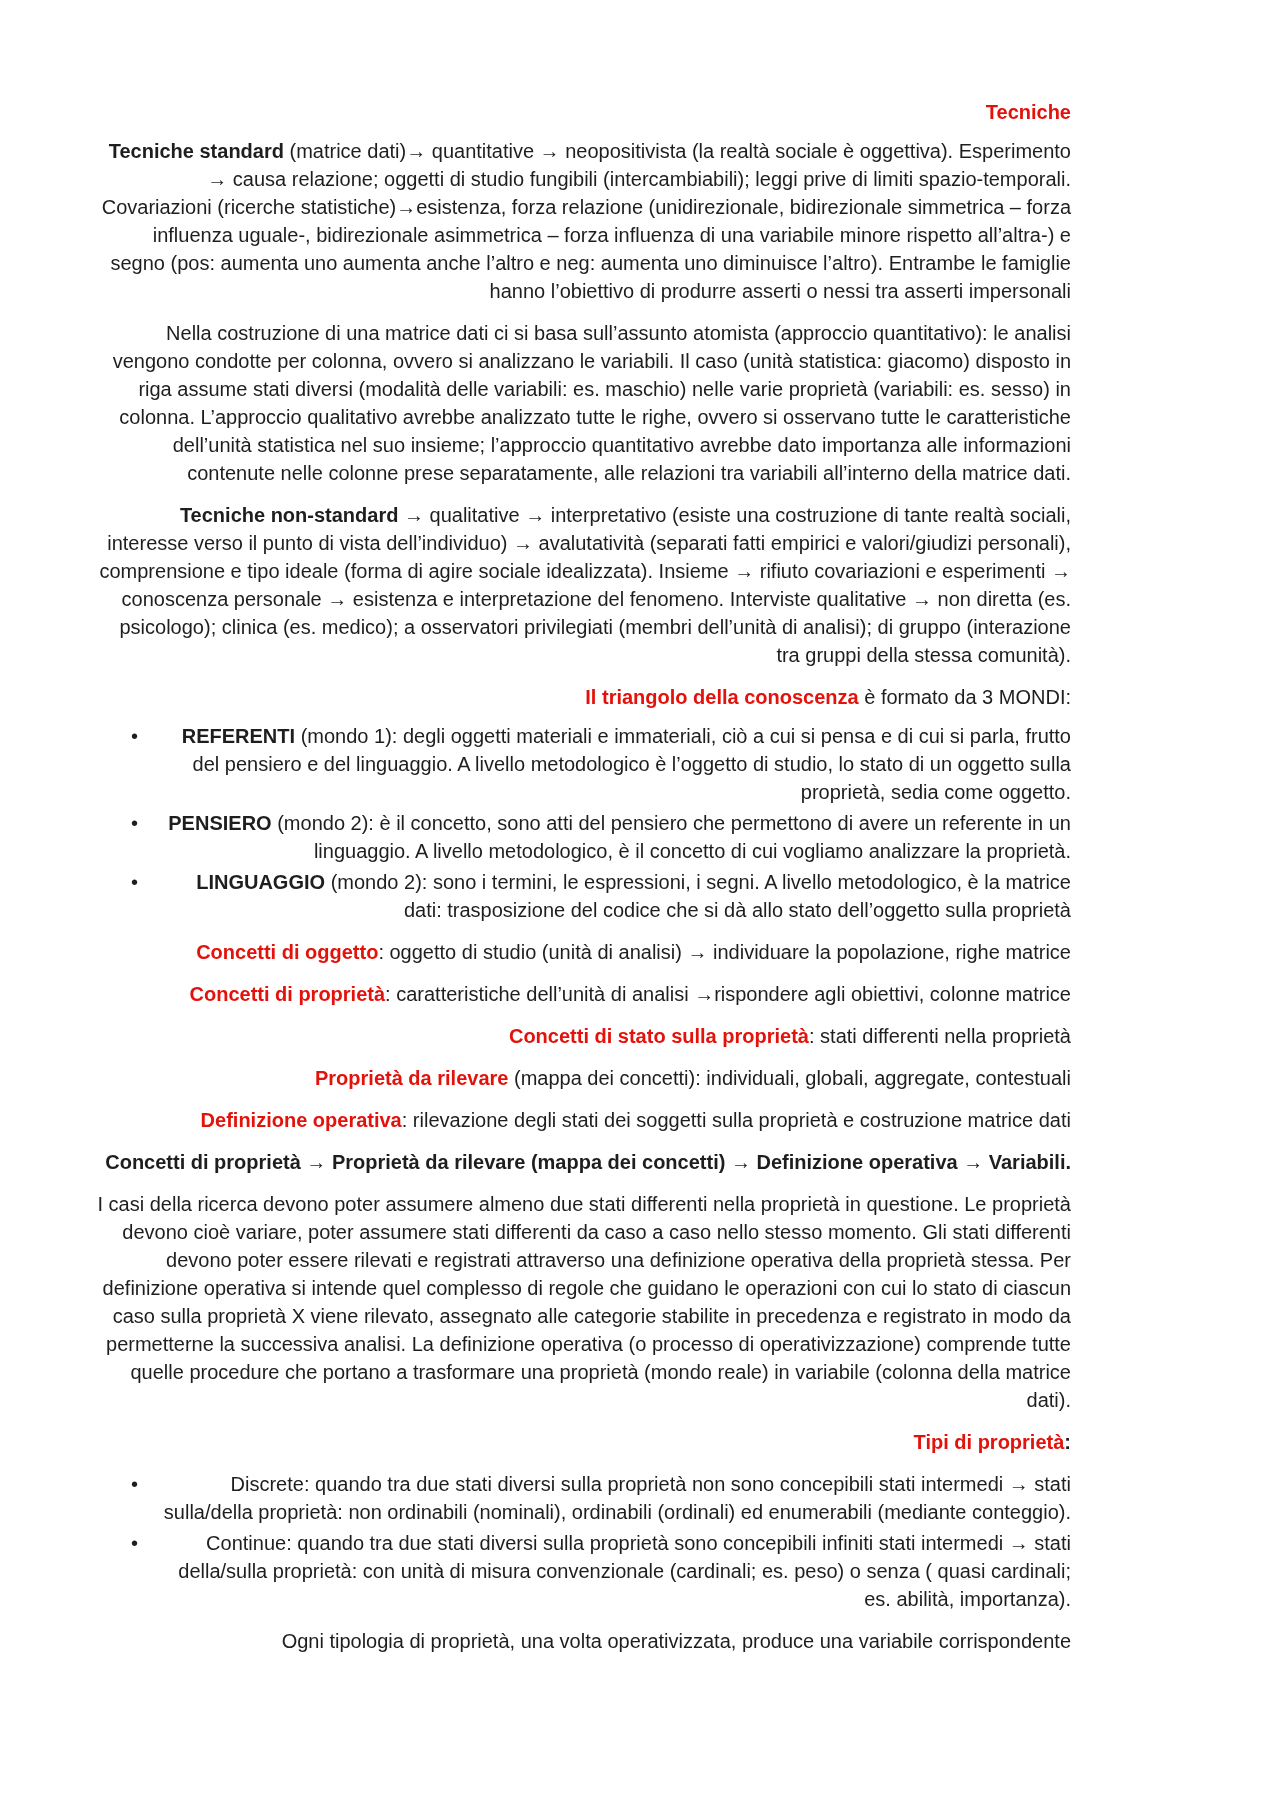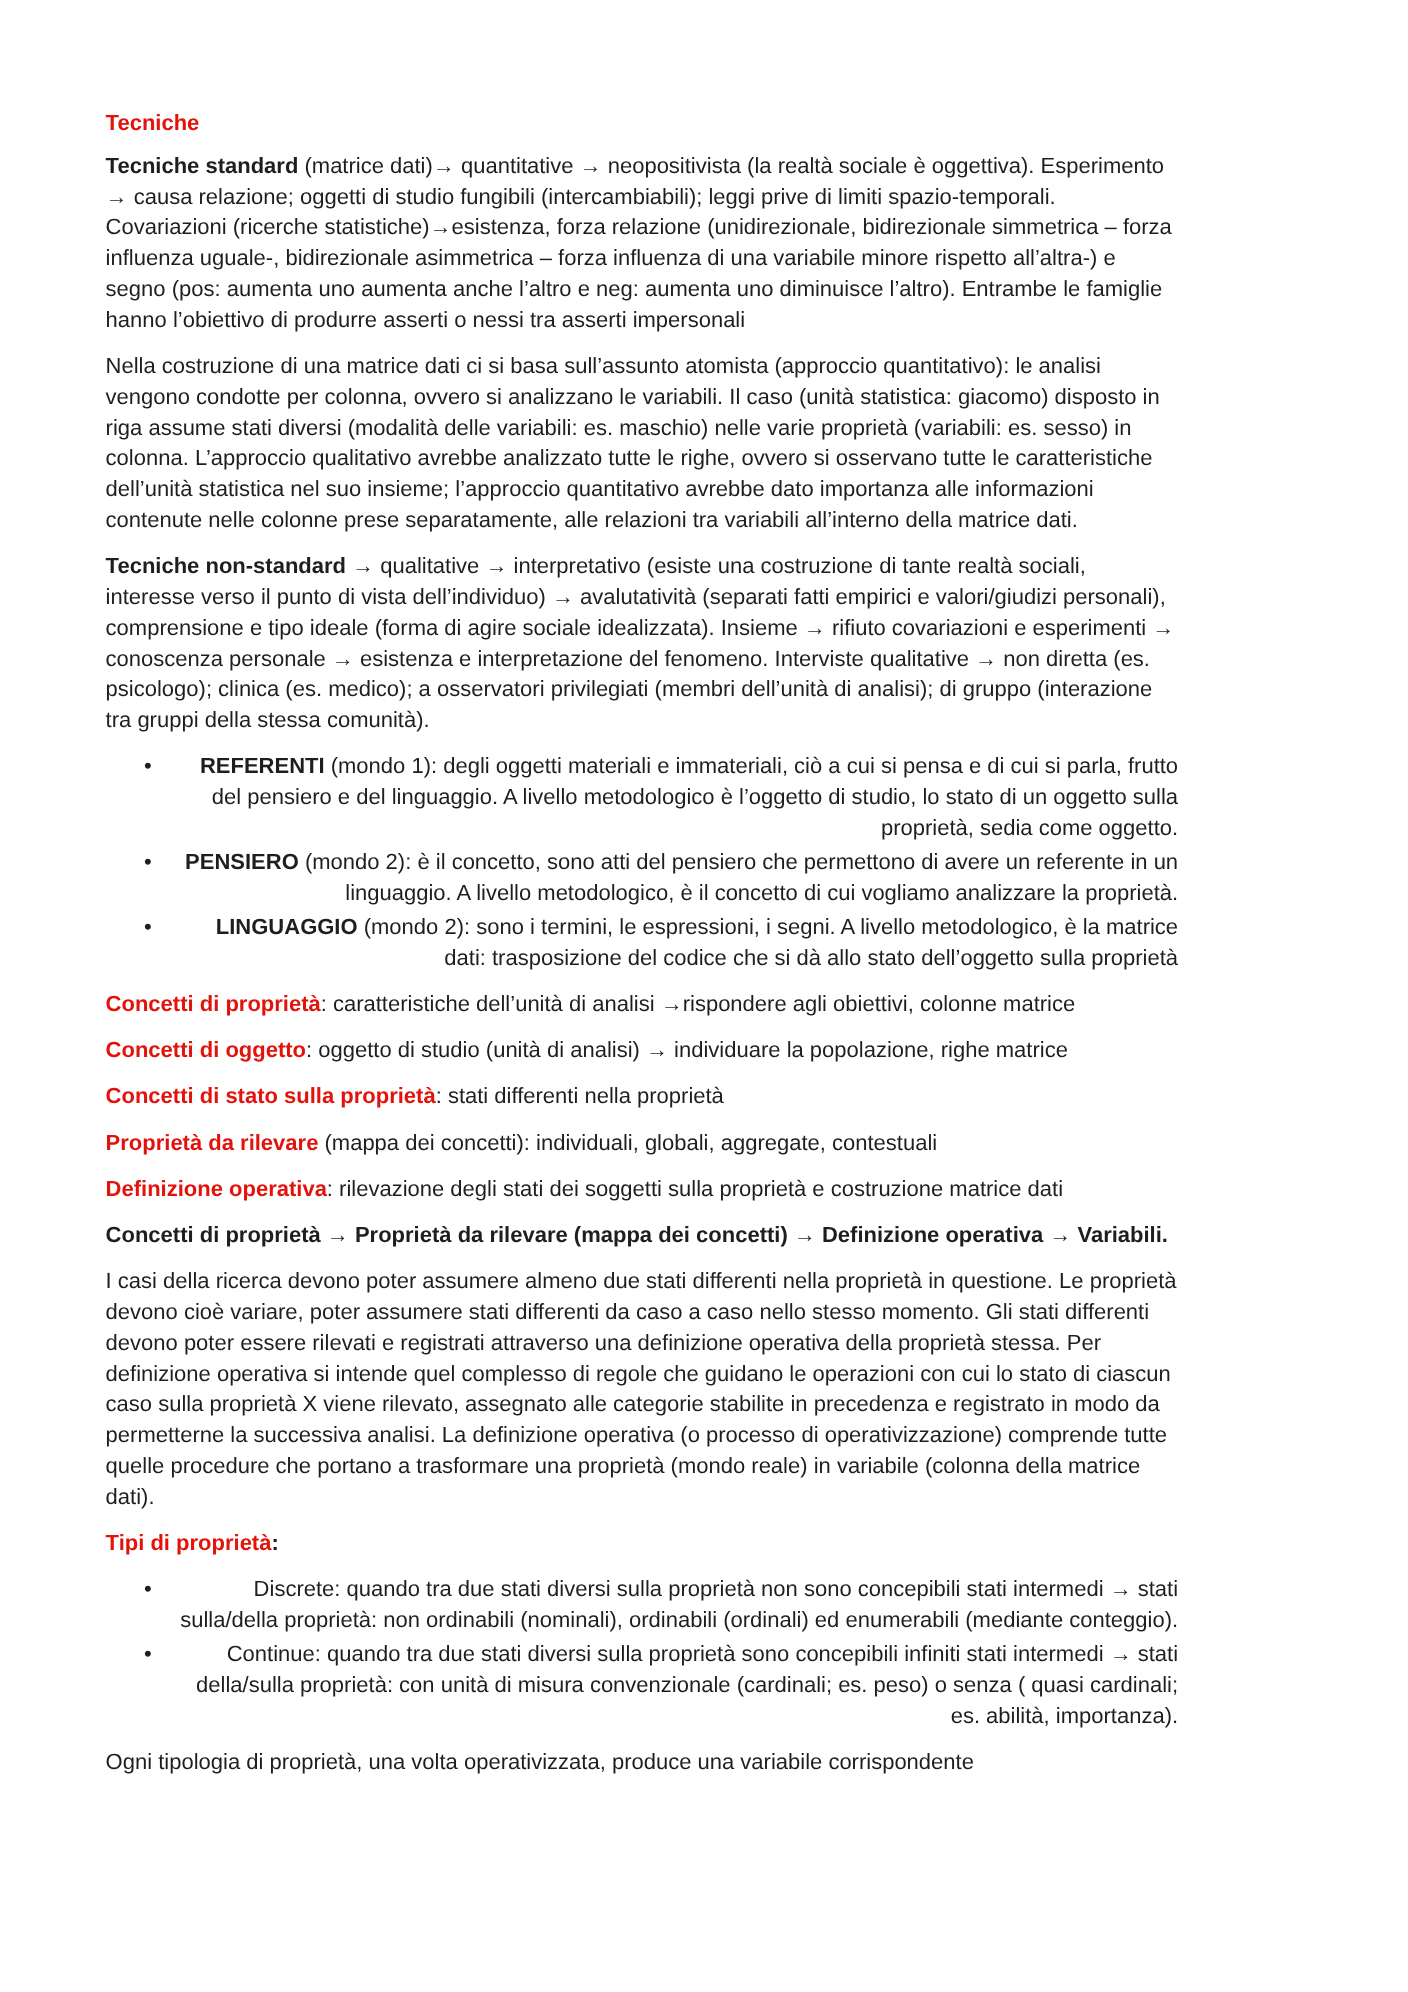--- a/index.html
+++ b/index.html
@@ -19,20 +19,21 @@
     color: #1e1e1e;
   }
   .content {
     width: 975px;
     font-size: 20px;
     line-height: 28px;
     text-align: left;
   }
   p {
     margin: 0 0 14px 0;
+    text-align: right;
   }
   p.head {
     margin-bottom: 11px;
   }
   .red {
     color: #e3120b;
     font-weight: bold;
   }
   .b {
     font-weight: bold;
@@ -63,30 +64,31 @@
   <div class="content">
 
     <p class="head"><span class="red">Tecniche</span></p>
 
     <p><span class="b">Tecniche standard </span><span>(matrice dati)→ quantitative → neopositivista (la realtà sociale è oggettiva). Esperimento → causa relazione; oggetti di studio fungibili (intercambiabili); leggi prive di limiti spazio-temporali. Covariazioni (ricerche statistiche)→esistenza, forza relazione (unidirezionale, bidirezionale simmetrica – forza influenza uguale-, bidirezionale asimmetrica – forza influenza di una variabile minore rispetto all’altra-) e segno (pos: aumenta uno aumenta anche l’altro e neg: aumenta uno diminuisce l’altro). Entrambe le famiglie hanno l’obiettivo di produrre asserti o nessi tra asserti impersonali</span></p>
 
     <p><span>Nella costruzione di una matrice dati ci si basa sull’assunto atomista (approccio quantitativo): le analisi vengono condotte per colonna, ovvero si analizzano le variabili. Il caso (unità statistica: giacomo) disposto in riga assume stati diversi (modalità delle variabili: es. maschio) nelle varie proprietà (variabili: es. sesso) in colonna. L’approccio qualitativo avrebbe analizzato tutte le righe, ovvero si osservano tutte le caratteristiche dell’unità statistica nel suo insieme; l’approccio quantitativo avrebbe dato importanza alle informazioni contenute nelle colonne prese separatamente, alle relazioni tra variabili all’interno della matrice dati.</span></p>
 
     <p><span class="b">Tecniche non-standard </span><span>→ qualitative → interpretativo (esiste una costruzione di tante realtà sociali, interesse verso il punto di vista dell’individuo) → avalutatività (separati fatti empirici e valori/giudizi personali), comprensione e tipo ideale (forma di agire sociale idealizzata). Insieme → rifiuto covariazioni e esperimenti → conoscenza personale → esistenza e interpretazione del fenomeno. Interviste qualitative → non diretta (es. psicologo); clinica (es. medico); a osservatori privilegiati (membri dell’unità di analisi); di gruppo (interazione tra gruppi della stessa comunità).</span></p>
 
+    <p class="head"><span class="red">Il triangolo della conoscenza</span><span> è formato da 3 MONDI:</span></p>
 
     <ul class="doc-list">
       <li><span class="b">REFERENTI </span><span>(mondo 1): degli oggetti materiali e immateriali, ciò a cui si pensa e di cui si parla, frutto del pensiero e del linguaggio. A livello metodologico è l’oggetto di studio, lo stato di un oggetto sulla proprietà, sedia come oggetto.</span></li>
       <li><span class="b">PENSIERO </span><span>(mondo 2): è il concetto, sono atti del pensiero che permettono di avere un referente in un linguaggio. A livello metodologico, è il concetto di cui vogliamo analizzare la proprietà.</span></li>
       <li><span class="b">LINGUAGGIO </span><span>(mondo 2): sono i termini, le espressioni, i segni. A livello metodologico, è la matrice dati: trasposizione del codice che si dà allo stato dell’oggetto sulla proprietà</span></li>
     </ul>
 
+    <p><span class="red">Concetti di oggetto</span><span>: oggetto di studio (unità di analisi) → individuare la popolazione, righe matrice</span></p>
+
     <p><span class="red">Concetti di proprietà</span><span>: caratteristiche dell’unità di analisi →rispondere agli obiettivi, colonne matrice</span></p>
-
-    <p><span class="red">Concetti di oggetto</span><span>: oggetto di studio (unità di analisi) → individuare la popolazione, righe matrice</span></p>
 
     <p><span class="red">Concetti di stato sulla proprietà</span><span>: stati differenti nella proprietà</span></p>
 
 
 
     <p><span class="red">Proprietà da rilevare</span><span> (mappa dei concetti): individuali, globali, aggregate, contestuali</span></p>
 
     <p><span class="red">Definizione operativa</span><span>: rilevazione degli stati dei soggetti sulla proprietà e costruzione matrice dati</span></p>
 
     <p><span class="b">Concetti di proprietà → Proprietà da rilevare (mappa dei concetti) → Definizione operativa → Variabili.</span></p>

